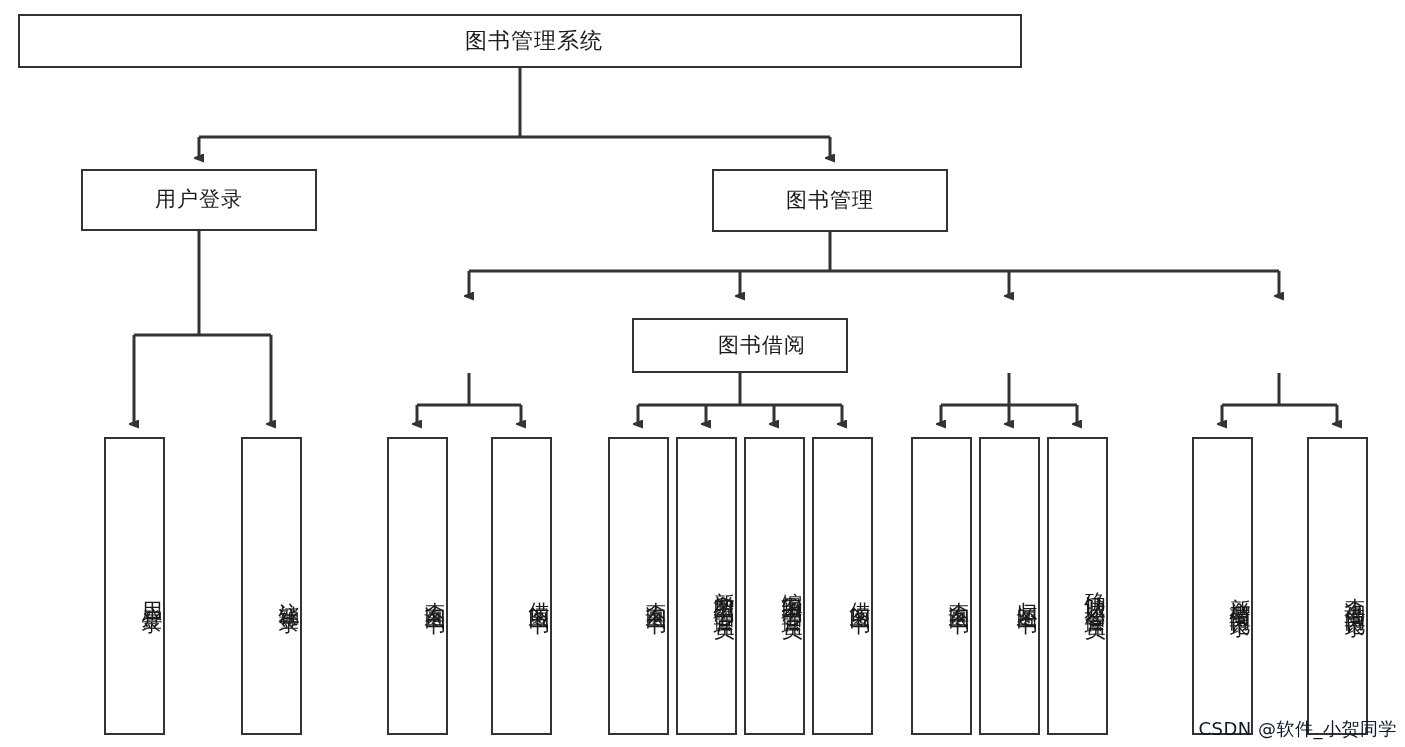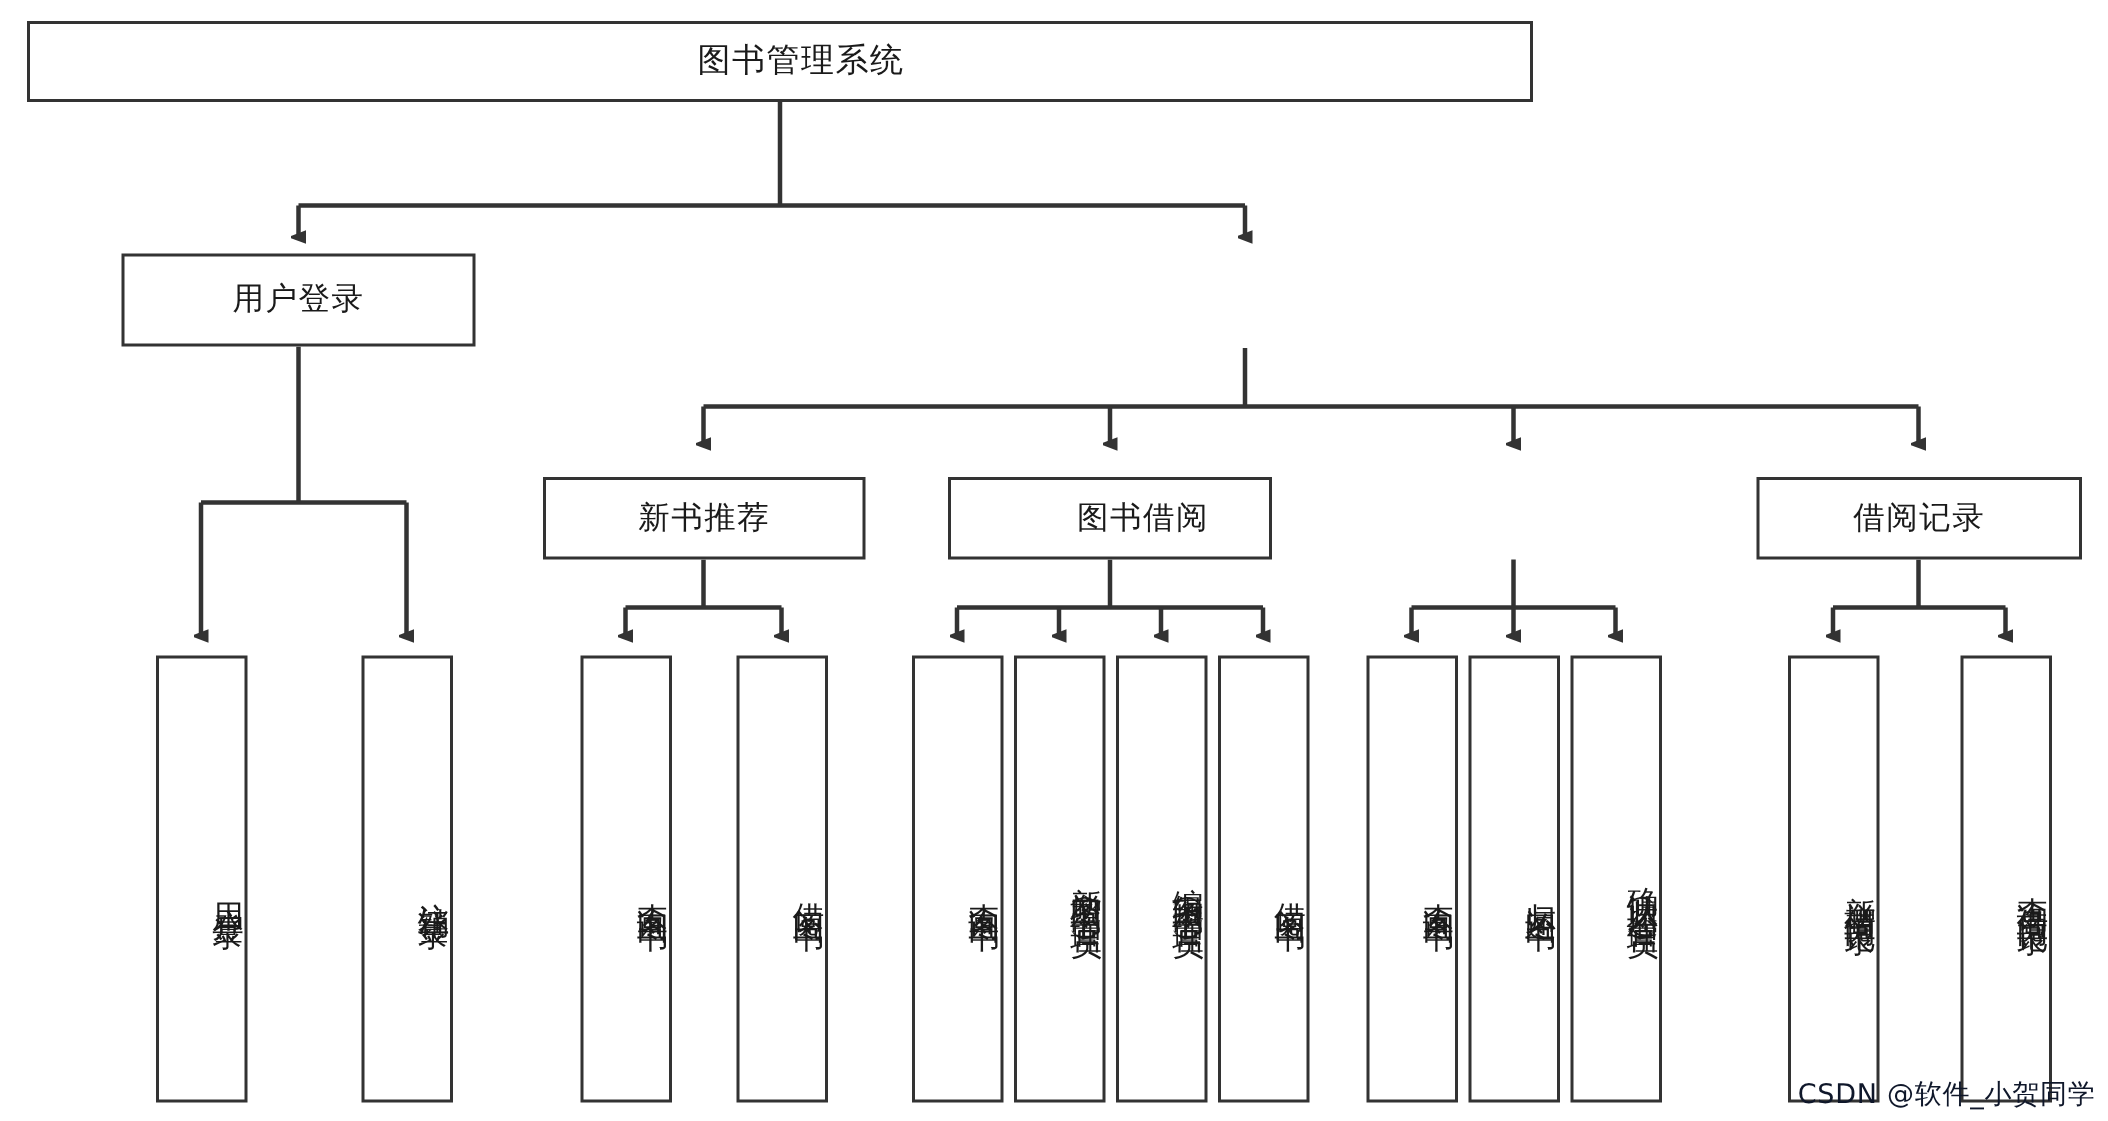--- a/index.html
+++ b/index.html
@@ -123,29 +123,26 @@
     </g>
   </svg>
 
   <div class="node root horiz" style="left:18px; top:14px; width:1004px; height:54px;padding-left:28px;">
     <span>图书管理系统</span>
   </div>
 
   <div class="node horiz" style="left:81px; top:169px; width:236px; height:62px;">
     <span>用户登录</span>
   </div>
+  <div class="node horiz" style="left:712px; top:169px; width:236px; height:63px;">
+    <span>图书管理</span>
+  </div>
 
-  <div class="node horiz" style="left:362px; top:318px; width:215px; height:55px;">
-    <span>新书推荐</span>
-  </div>
   <div class="node horiz" style="left:632px; top:318px; width:216px; height:55px;padding-left:44px;">
     <span>图书借阅</span>
-  </div>
-  <div class="node horiz" style="left:1171px; top:318px; width:217px; height:55px;">
-    <span>借阅记录</span>
   </div>
 
   <div class="node vert" style="left:104px; top:437px; width:61px; height:298px;">
     <span class="vtext">用户登录</span>
   </div>
   <div class="node vert" style="left:241px; top:437px; width:61px; height:298px;">
     <span class="vtext">注销登录</span>
   </div>
 
   <div class="node vert" style="left:387px; top:437px; width:61px; height:298px;">

